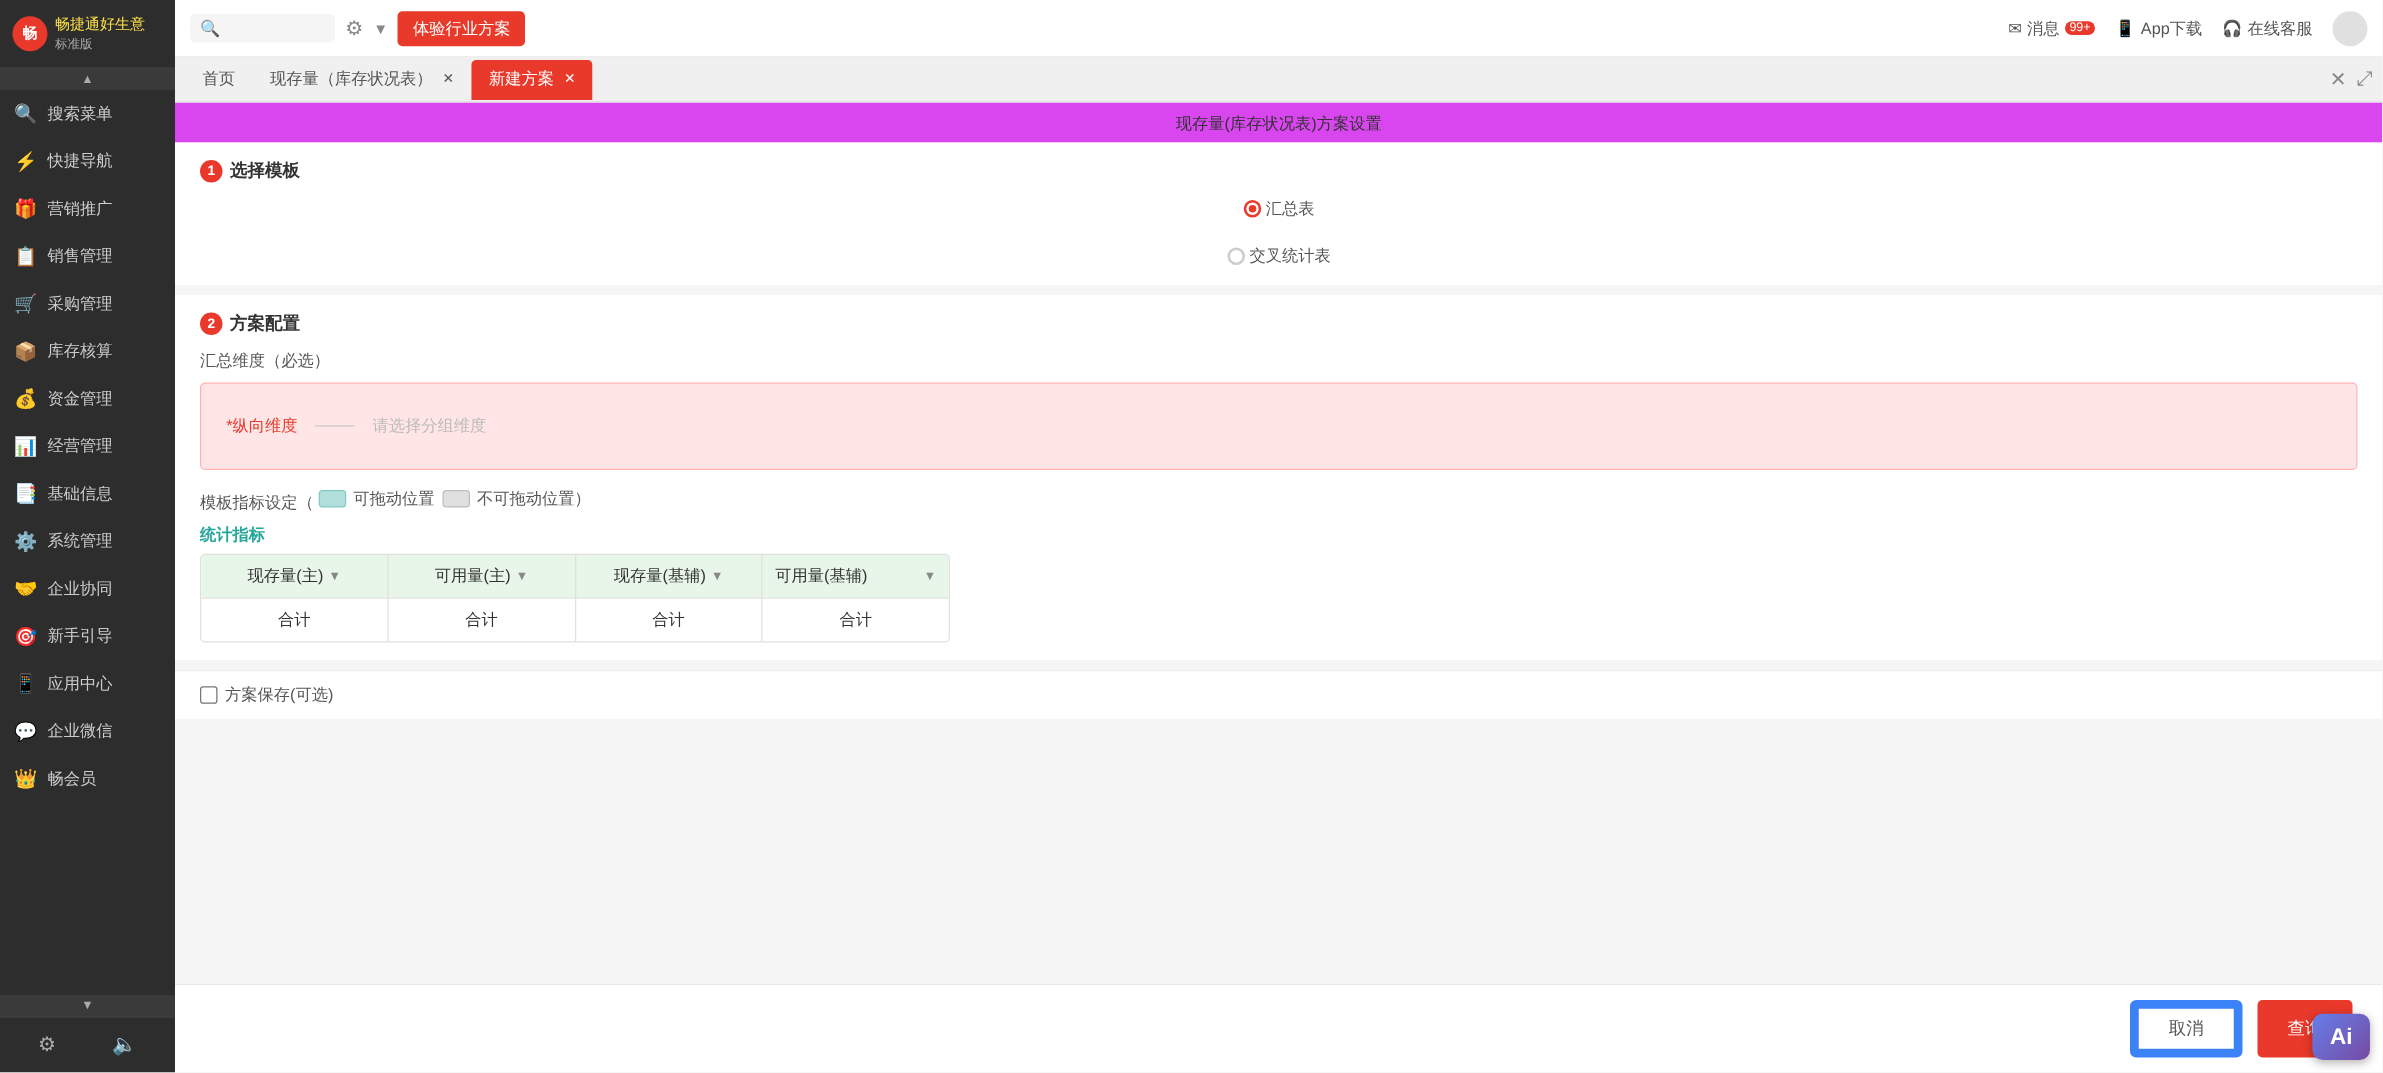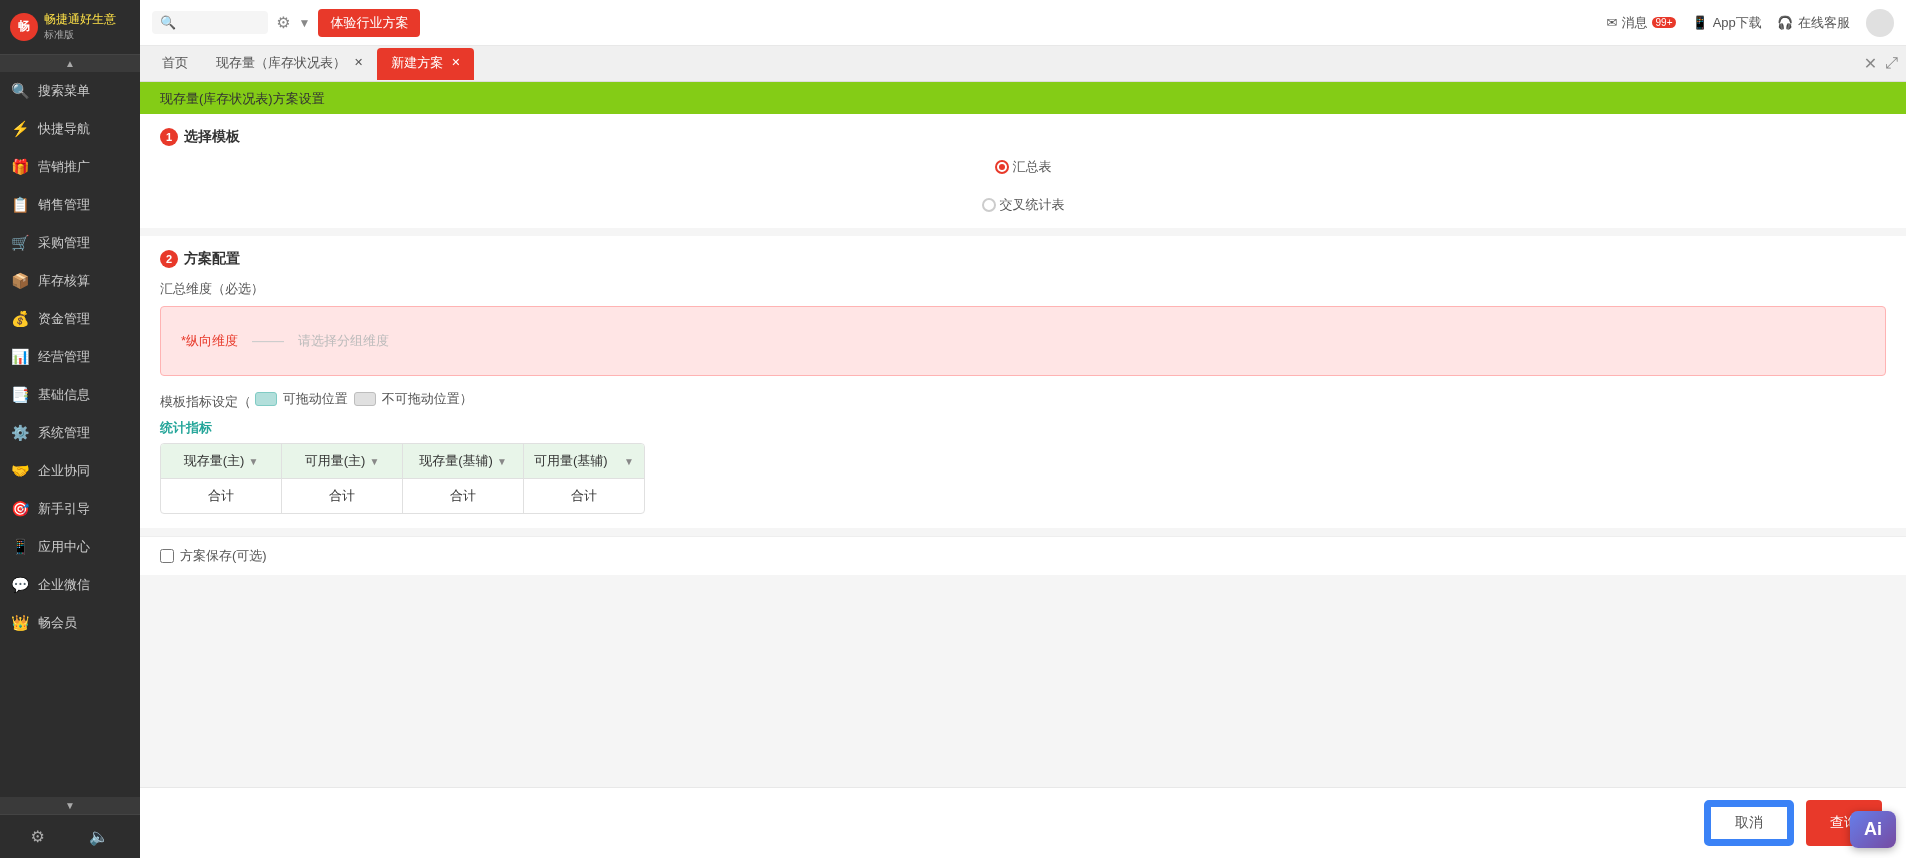--- a/index.html
+++ b/index.html
@@ -128,21 +128,22 @@
 
     
     .content-area {
       flex: 1; overflow-y: auto; padding: 0;
       background: #f5f5f5;
     }
 
     .page-title {
       padding: 8px 20px 6px;
       font-size: 13px; color: #333;
-      background: #84cc16;
+      background: #d946ef;
+      text-align: center;
     }
 
     .section-card {
       background: #fff;
       margin: 0 0 8px 0;
       padding: 14px 20px;
     }
 
     
     .step-badge {
@@ -197,21 +198,21 @@
     .legend-box.draggable { background: #b2dfdb; border: 1px solid #80cbc4; }
     .legend-box.fixed { background: #e0e0e0; border: 1px solid #bdbdbd; }
 
     
     .stats-label {
       font-size: 13px; color: #26a69a; font-weight: bold;
       margin-bottom: 6px;
     }
     .stats-table {
       border: 1px solid #e0e0e0; border-radius: 4px;
-      overflow: hidden; width: 485px;
+      overflow: hidden; width: 600px;
     }
     .stats-header-row {
       display: flex; background: #e8f5e9;
     }
     .stats-header-cell {
       flex: 1; padding: 8px 10px;
       display: flex; align-items: center; justify-content: center;
       font-size: 13px; color: #333;
       border-right: 1px solid #e0e0e0;
       gap: 4px;

